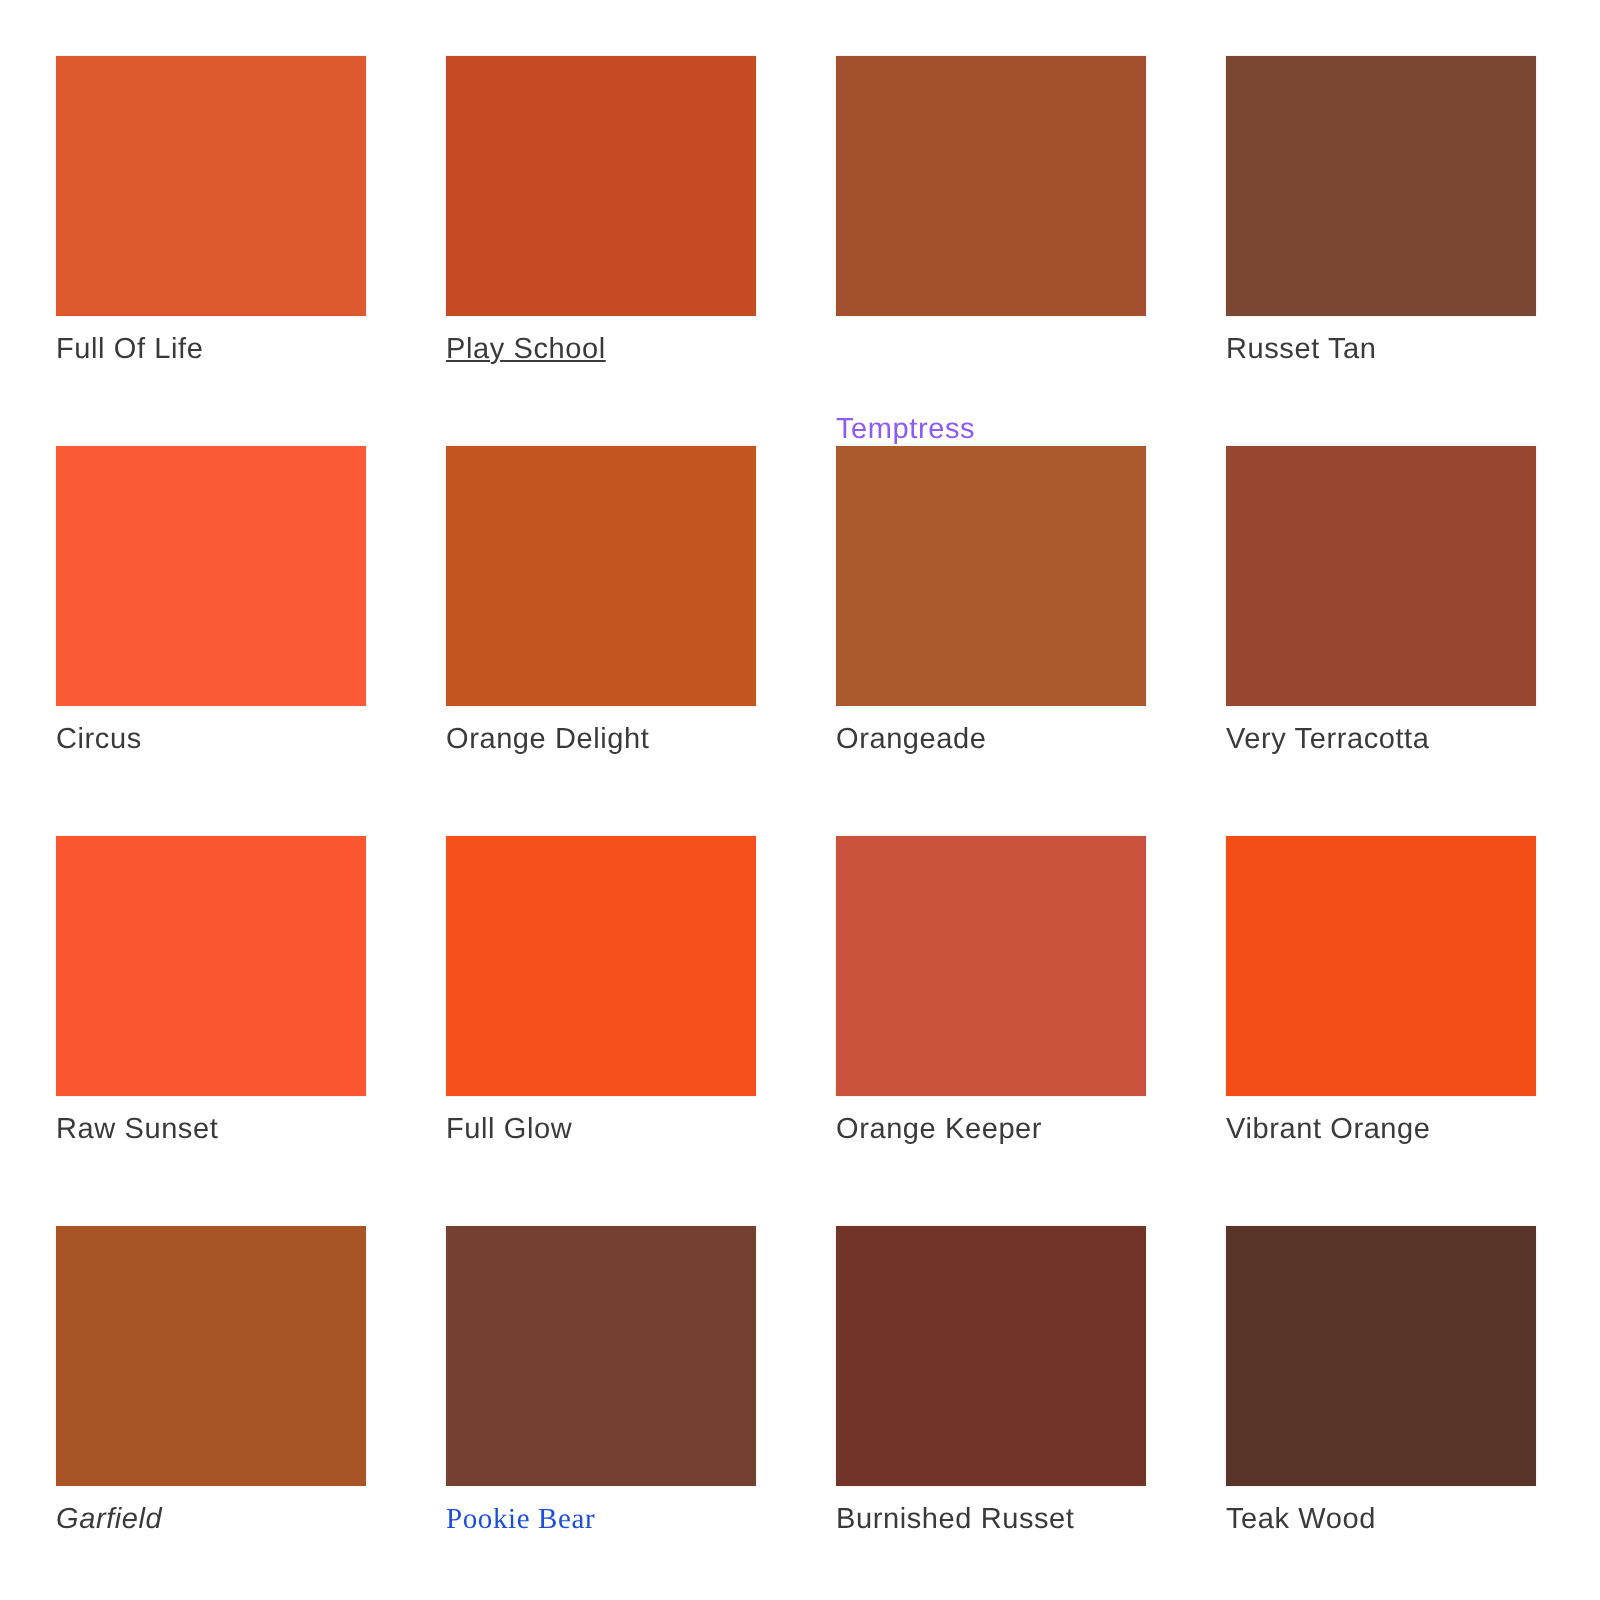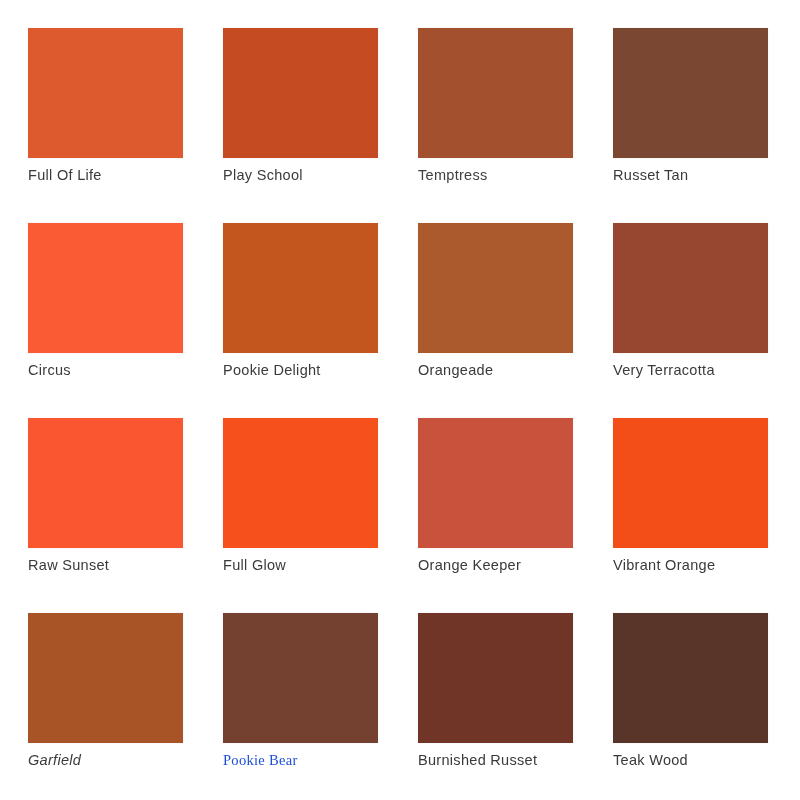--- a/index.html
+++ b/index.html
@@ -58,41 +58,41 @@
 <div id="palette-page">
   <div class="swatch-grid">
 
     <div class="swatch-cell">
       <div class="swatch-chip" style="background-color: rgb(220, 90, 46);"></div>
       <div class="swatch-label" style="color: rgb(58, 58, 60);">Full Of Life</div>
     </div>
 
     <div class="swatch-cell">
       <div class="swatch-chip" style="background-color: rgb(196, 75, 34);"></div>
-      <div class="swatch-label" style="color: rgb(58, 58, 60);">Play School</div>
+      <div class="swatch-label" style="color: rgb(58, 58, 60); text-decoration: underline;">Play School</div>
     </div>
 
     <div class="swatch-cell">
       <div class="swatch-chip" style="background-color: rgb(163, 80, 47);"></div>
-      <div class="swatch-label" style="color: #404040;">Temptress</div>
+      <div class="swatch-label" style="color: #8b5cf6; margin-top: 40px;">Temptress</div>
     </div>
 
     <div class="swatch-cell">
       <div class="swatch-chip" style="background-color: rgb(122, 71, 51);"></div>
       <div class="swatch-label" style="color: rgb(58, 58, 60);">Russet Tan</div>
     </div>
 
     <div class="swatch-cell">
       <div class="swatch-chip" style="background-color: rgb(250, 91, 53);"></div>
       <div class="swatch-label" style="color: rgb(58, 58, 60);">Circus</div>
     </div>
 
     <div class="swatch-cell">
       <div class="swatch-chip" style="background-color: rgb(195, 85, 31);"></div>
-      <div class="swatch-label" style="color: rgb(58, 58, 60);">Pookie Delight</div>
+      <div class="swatch-label" style="color: rgb(58, 58, 60);">Orange Delight</div>
     </div>
 
     <div class="swatch-cell">
       <div class="swatch-chip" style="background-color: rgb(171, 90, 46);"></div>
       <div class="swatch-label" style="color: rgb(58, 58, 60);">Orangeade</div>
     </div>
 
     <div class="swatch-cell">
       <div class="swatch-chip" style="background-color: rgb(151, 70, 47);"></div>
       <div class="swatch-label" style="color: rgb(58, 58, 60);">Very Terracotta</div>

